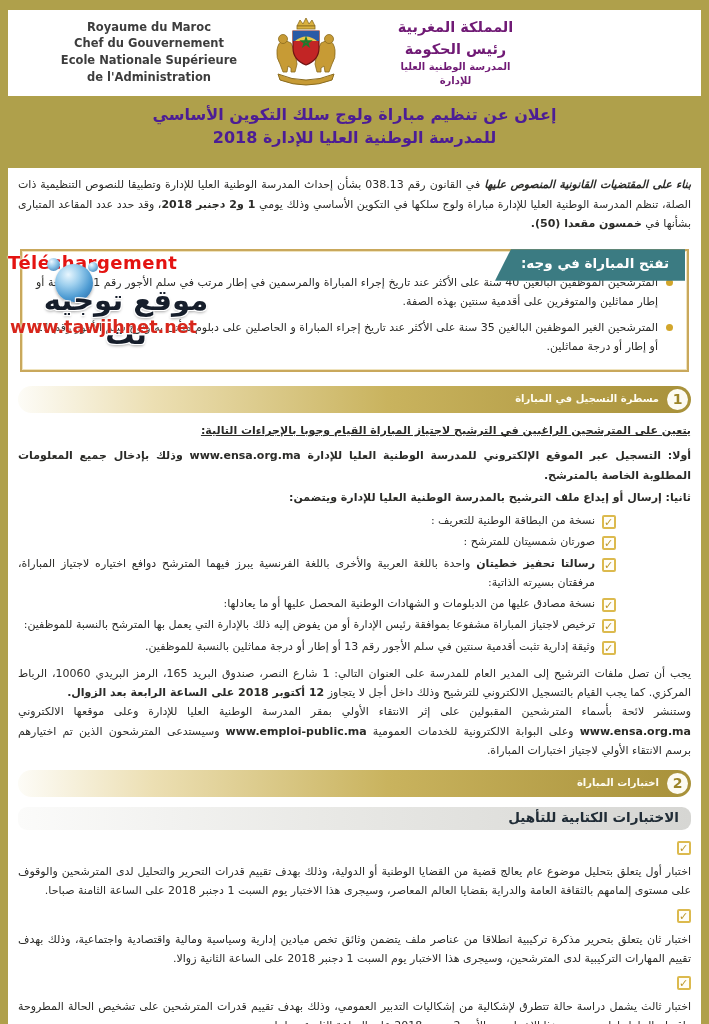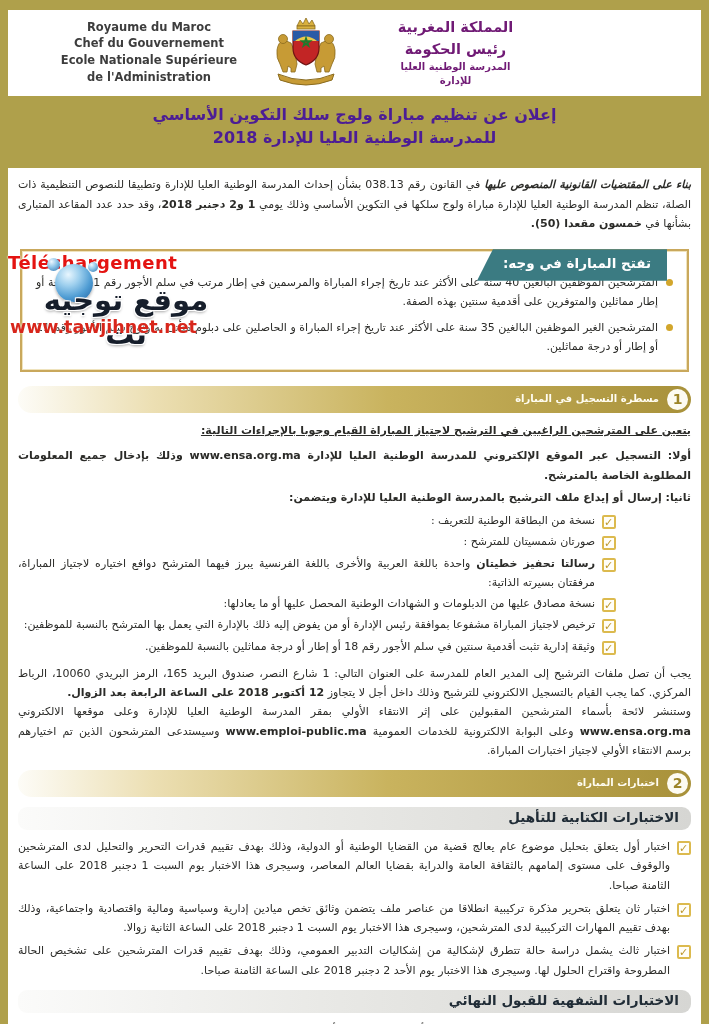--- a/index.html
+++ b/index.html
@@ -46,21 +46,21 @@
   .url{direction:ltr;unicode-bidi:embed;font-weight:bold;}
   
   .elig-box{
     position:relative;
     border:2px solid #c9a85c;
     box-shadow:inset 0 0 0 1px #efe3bd;
     margin:16px 2px 14px 2px;
     padding:16px 14px 8px 14px;
   }
   .elig-tab{
-    position:absolute;top:-2px;right:20px;
+    position:absolute;top:-2px;right:2px;
     background:#3b7b82;color:#fff;
     font-weight:bold;font-size:13.5px;
     padding:3px 16px 5px 26px;
     clip-path:polygon(0 100%,16px 0,100% 0,100% 100%);
   }
   .elig-item{display:flex;gap:8px;margin:6px 0;}
   .bullet-dot{flex:0 0 auto;width:7px;height:7px;border-radius:50%;background:#d2a62c;margin-top:6px;}
   
   .band{
     display:flex;align-items:center;gap:8px;
@@ -80,21 +80,21 @@
     background:linear-gradient(to left,#d6d6d3,#e9e9e6 55%,#fbfbfa);
     display:flex;align-items:center;
     padding:0 12px;
   }
   .subband span{color:#202c36;font-weight:bold;font-size:13.5px;padding-bottom:2px;}
   
   .lead-line{font-weight:bold;text-decoration:underline;margin:2px 0 6px 0;}
   .ordinal{font-weight:bold;margin:3px 0;}
   .checklist{margin:4px 75px 6px 0;}
   .check-row{display:flex;gap:7px;margin:2px 0;}
-  .exam-row{display:flex;gap:7px;margin:4px 0;}
+  .exam-row{display:flex;gap:7px;margin:4px 0;flex-direction:column;}
   .checkbox{
     flex:0 0 auto;width:10px;height:10px;margin-top:4px;
     border:2px solid #dcba4e;background:#fffef8;border-radius:2px;
     position:relative;
   }
   .checkbox::after{
     content:"✓";position:absolute;left:0px;top:-4px;
     color:#bd982e;font-size:11px;font-weight:bold;
   }
   .para{margin:8px 0 4px 0;}
@@ -199,21 +199,21 @@
       <div class="check-row">
         <span class="checkbox"></span>
         <span><b></b><span>نسخة مصادق عليها من الدبلومات و الشهادات الوطنية المحصل عليها أو ما يعادلها:</span></span>
       </div>
       <div class="check-row">
         <span class="checkbox"></span>
         <span><b></b><span>ترخيص لاجتياز المباراة مشفوعا بموافقة رئيس الإدارة أو من يفوض إليه ذلك بالإدارة التي يعمل بها المترشح بالنسبة للموظفين:</span></span>
       </div>
       <div class="check-row">
         <span class="checkbox"></span>
-        <span><b></b><span>وثيقة إدارية تثبت أقدمية سنتين في سلم الأجور رقم 18 أو إطار أو درجة مماثلين بالنسبة للموظفين.</span></span>
+        <span><b></b><span>وثيقة إدارية تثبت أقدمية سنتين في سلم الأجور رقم 13 أو إطار أو درجة مماثلين بالنسبة للموظفين.</span></span>
       </div>
     </div>
 
     <p class="para"><span>يجب أن تصل ملفات الترشيح إلى المدير العام للمدرسة على العنوان التالي: 1 شارع النصر، صندوق البريد 165، الرمز البريدي 10060، الرباط المركزي. كما يجب القيام بالتسجيل الالكتروني للترشيح وذلك داخل أجل لا يتجاوز </span><b>12 أكتوبر 2018 على الساعة الرابعة بعد الزوال.</b><br>
     <span>وستنشر لائحة بأسماء المترشحين المقبولين على إثر الانتقاء الأولي بمقر المدرسة الوطنية العليا للإدارة وعلى موقعها الالكتروني </span><span class="url">www.ensa.org.ma</span><span> وعلى البوابة الالكترونية للخدمات العمومية </span><span class="url">www.emploi-public.ma</span><span> وسيستدعى المترشحون الذين تم اختيارهم برسم الانتقاء الأولي لاجتياز اختبارات المباراة.</span></p>
 
     <div class="band">
       <div class="band-num">2</div>
       <div class="band-title">اختبارات المباراة</div>
     </div>

